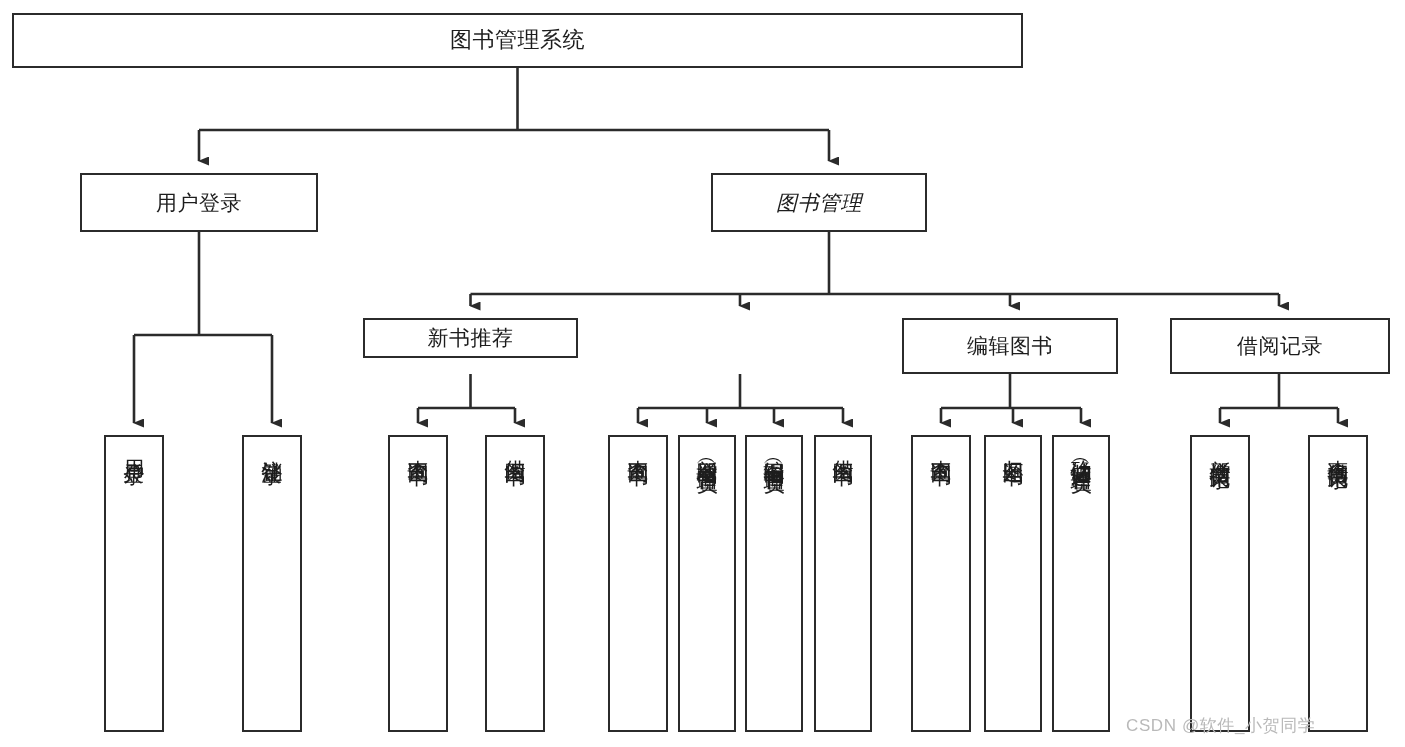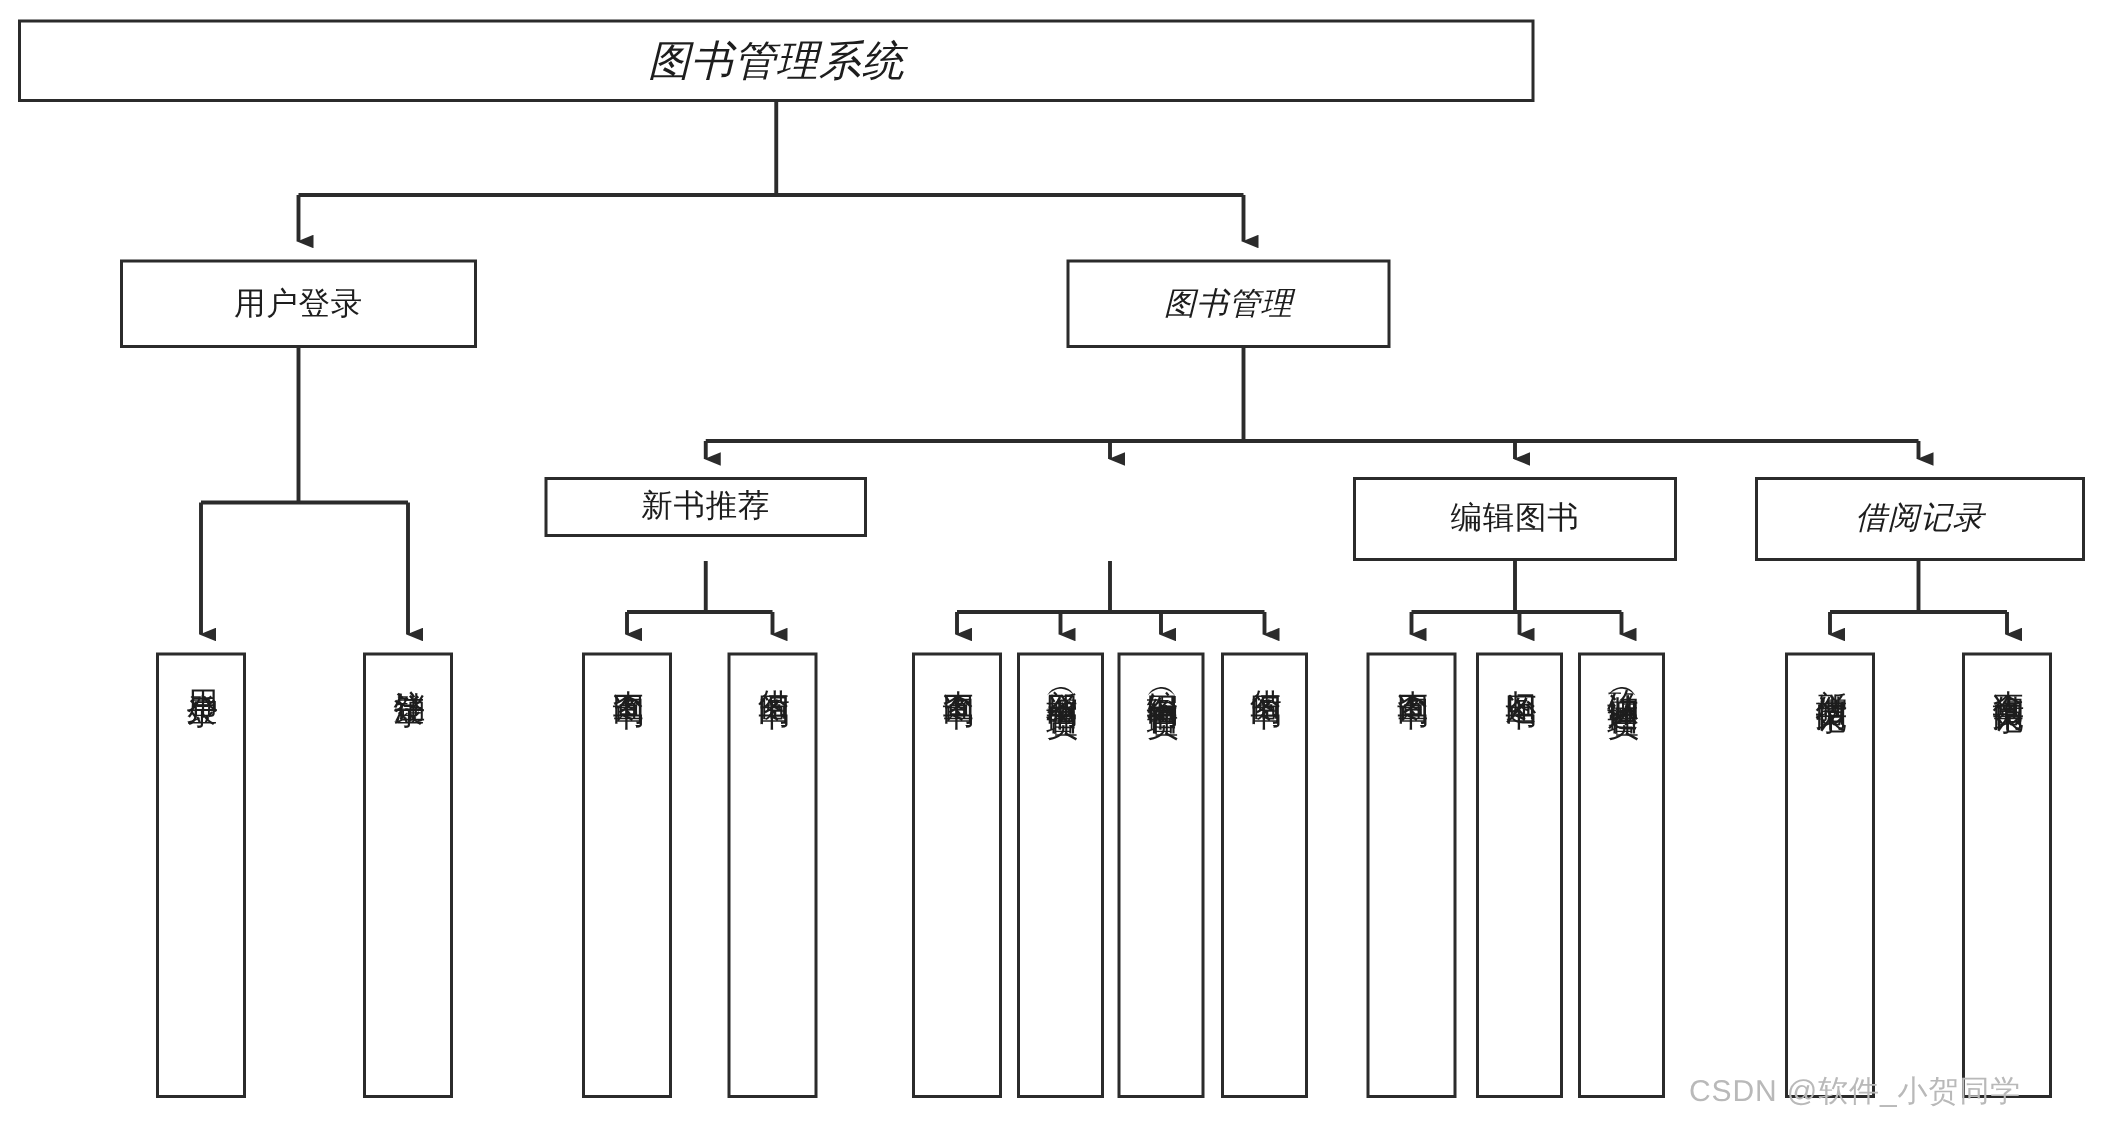--- a/index.html
+++ b/index.html
@@ -48,26 +48,26 @@
     text-orientation: upright;
     letter-spacing: 2px;
     line-height: 1.05;
     white-space: nowrap;
   }
   .node.leaf {
     align-items: flex-start;
     justify-content: center;
     padding-top: 6px;
   }
-  .node.root .node-label { font-size: 28px; font-style: italic; }
+  .node.root .node-label { font-size: 22px; }
   .watermark {
     position: absolute;
     left: 1126px;
     top: 714px;
-    font-size: 20px;
+    font-size: 17px;
     color: #b9b9b9;
     letter-spacing: 0.6px;
     white-space: nowrap;
     z-index: 5;
     font-family: "Liberation Sans", "DejaVu Sans", sans-serif;
   }
 </style>
 </head>
 <body>
 
@@ -123,21 +123,21 @@
   </div>
   <div class="node" style="left: 711px; top: 173px; width: 216px; height: 59px; font-style: italic;">
     <span class="node-label">图书管理</span>
   </div>
   <div class="node" style="left: 363px; top: 318px; width: 215px; height: 40px;">
     <span class="node-label">新书推荐</span>
   </div>
   <div class="node" style="left: 902px; top: 318px; width: 216px; height: 56px;">
     <span class="node-label">编辑图书</span>
   </div>
-  <div class="node" style="left: 1170px; top: 318px; width: 220px; height: 56px; font-style: italic;">
+  <div class="node" style="left: 1170px; top: 318px; width: 220px; height: 56px;">
     <span class="node-label">借阅记录</span>
   </div>
   <div class="node leaf" style="left: 104px; top: 435px; width: 60px; height: 297px;">
     <span class="node-label">用户登录</span>
   </div>
   <div class="node leaf" style="left: 242px; top: 435px; width: 60px; height: 297px;">
     <span class="node-label">注销登录</span>
   </div>
   <div class="node leaf" style="left: 388px; top: 435px; width: 60px; height: 297px;">
     <span class="node-label">查询图书</span>

